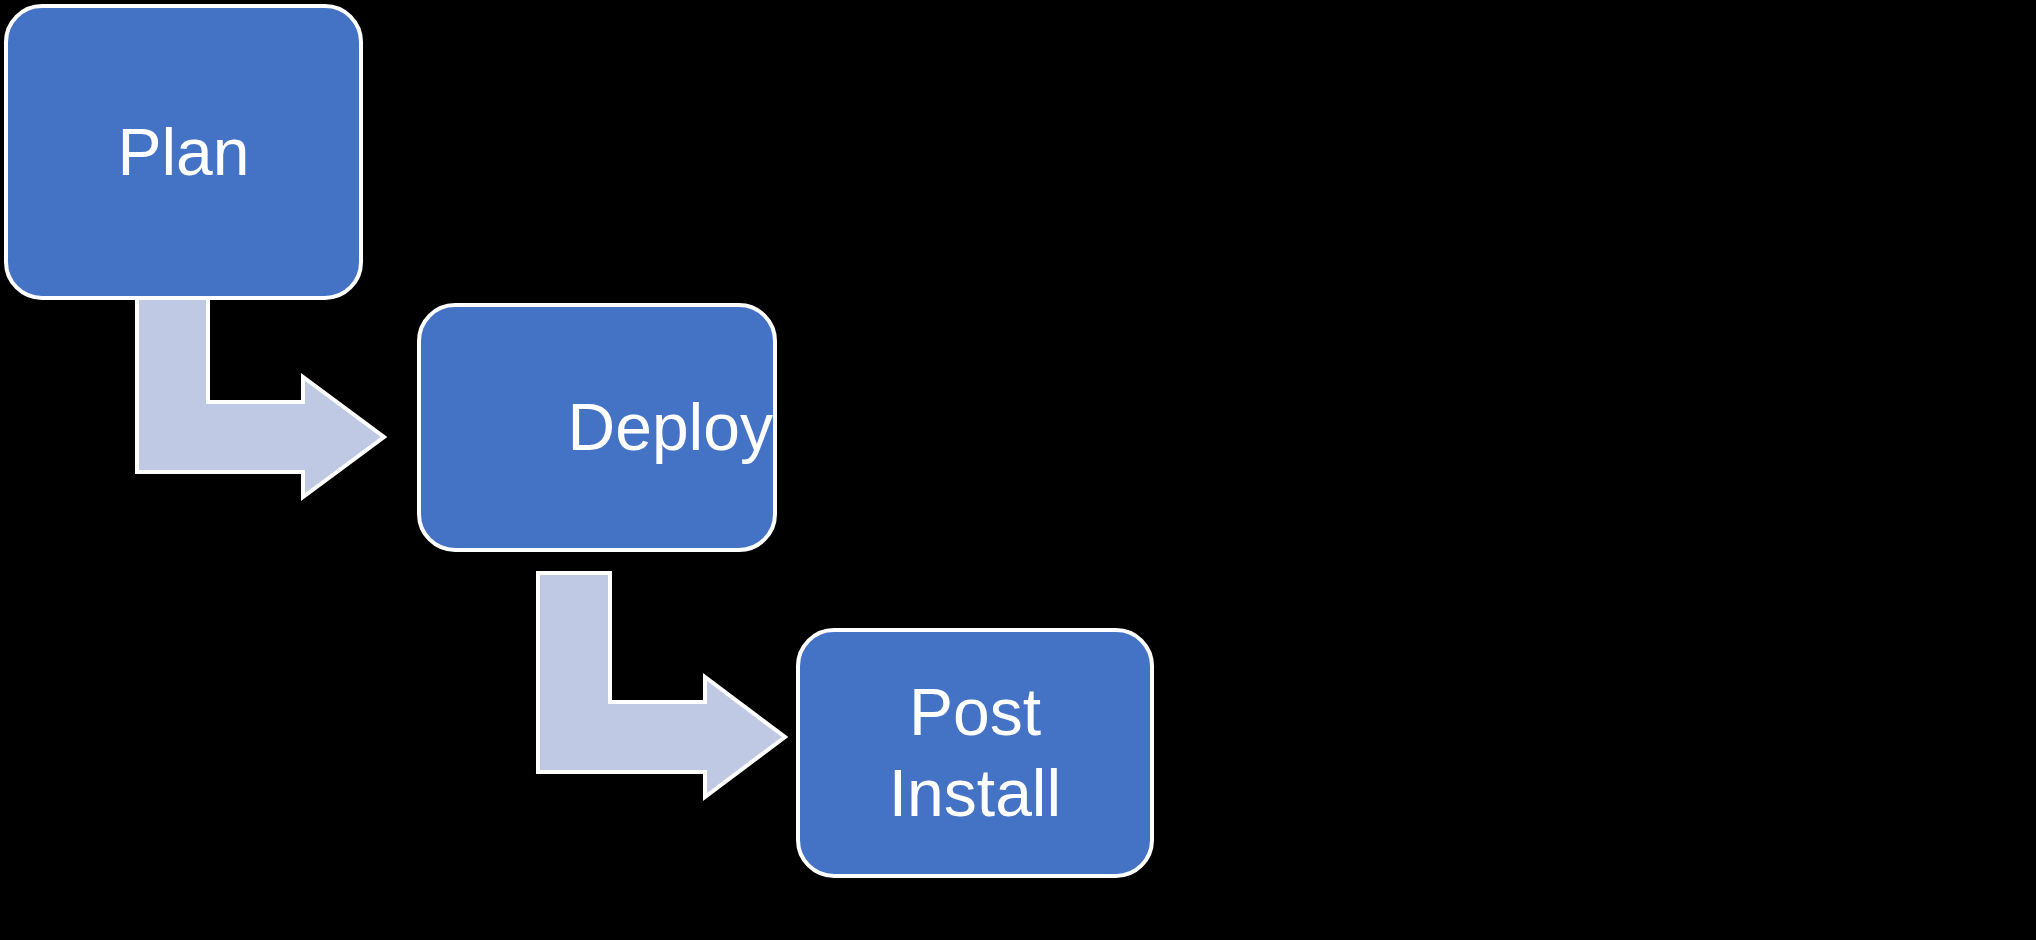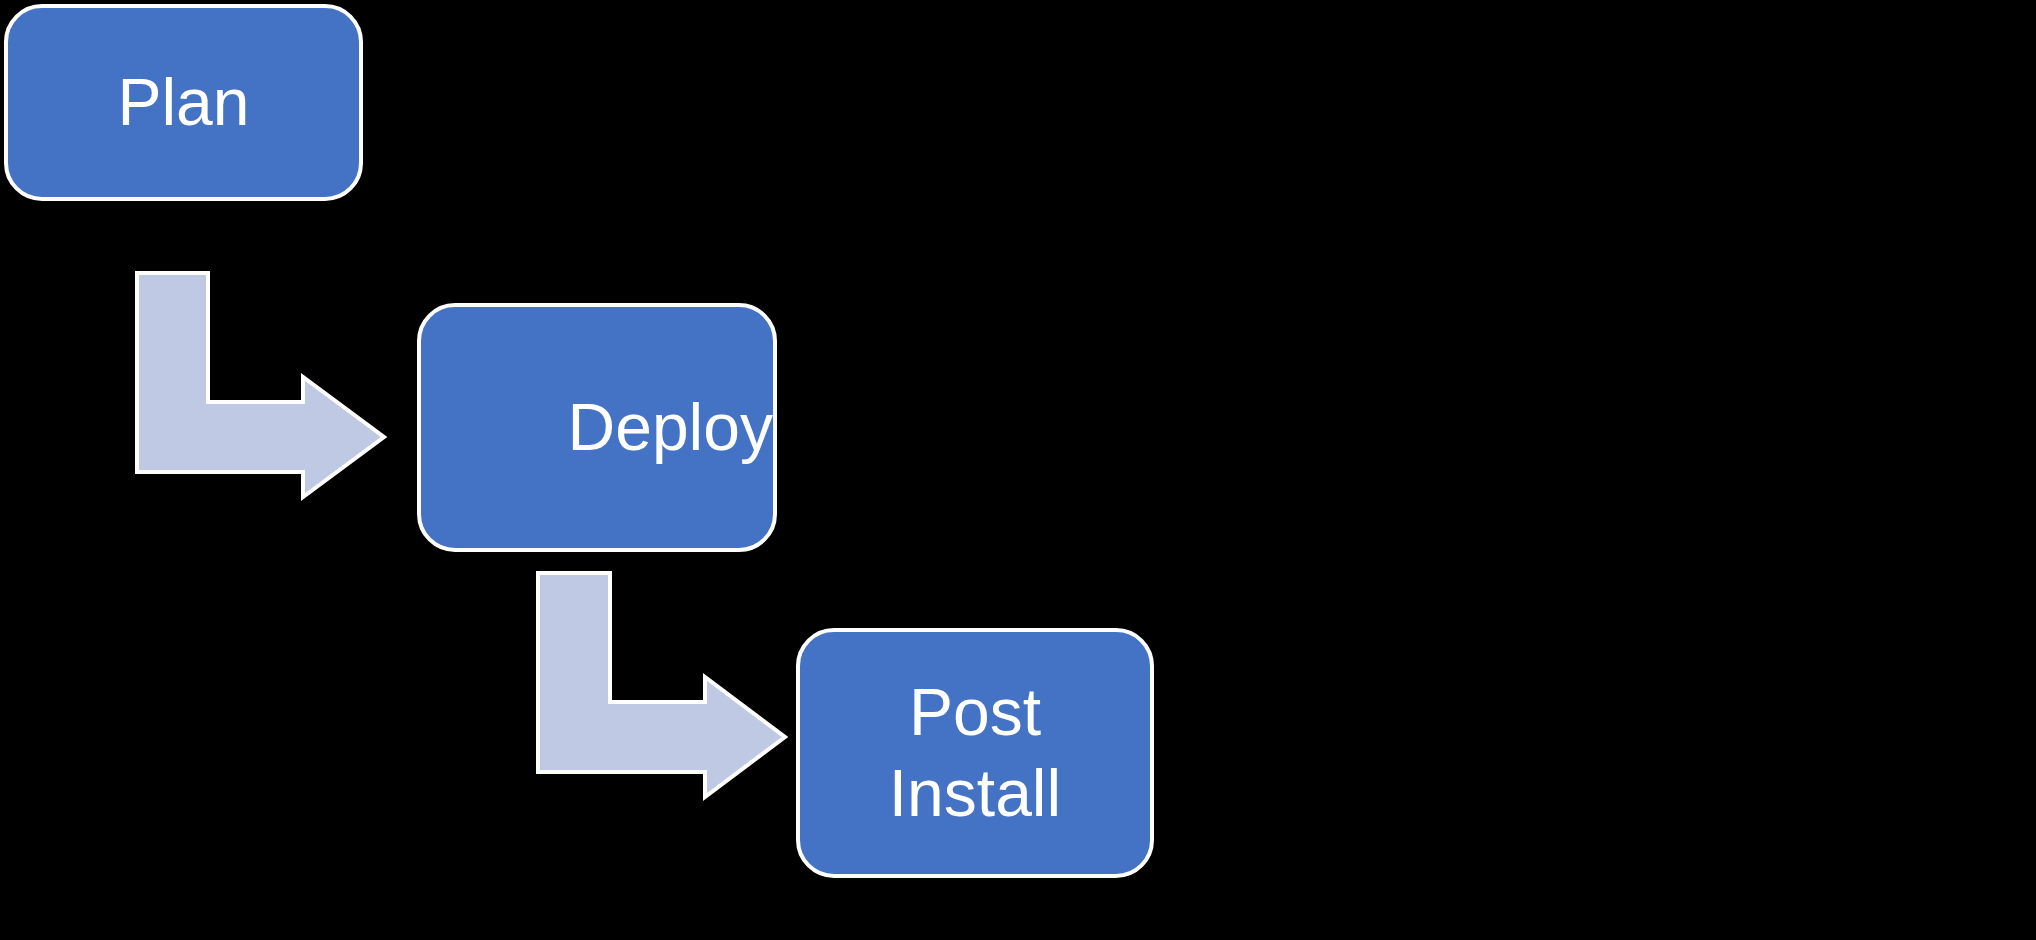--- a/index.html
+++ b/index.html
@@ -48,21 +48,21 @@
   .node-label {
     color: var(--node-text);
     font-size: 66px;
     line-height: 1.22;
     font-weight: 400;
     text-align: center;
     white-space: pre-line;
     max-width: 240px;
   }
 
-  .node-plan         { left: 4px;   top: 4px;   width: 359px; height: 197px; }
+  .node-plan         { left: 4px;   top: 4px;   width: 359px; height: 296px; }
   .node-deploy       { left: 417px; top: 303px; width: 360px; height: 249px; justify-content: flex-end; }
   .node-post-install { left: 796px; top: 628px; width: 358px; height: 250px; }
 </style>
 </head>
 <body>
 
 <div class="canvas">
 
   <svg class="arrow-layer" viewBox="0 0 2036 940" xmlns="http://www.w3.org/2000/svg">
     <polygon class="elbow-arrow" points="137,273 208,273 208,402 303,402 303,377 384,437 303,497 303,472 137,472"></polygon>

